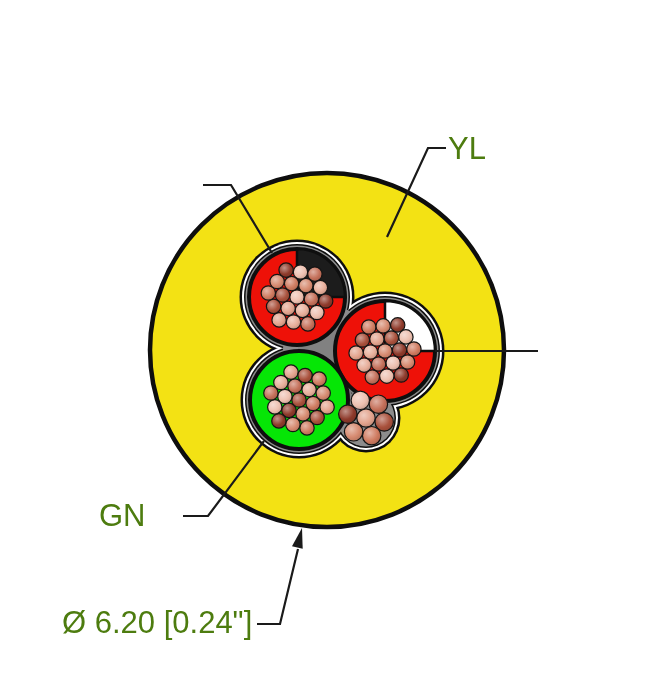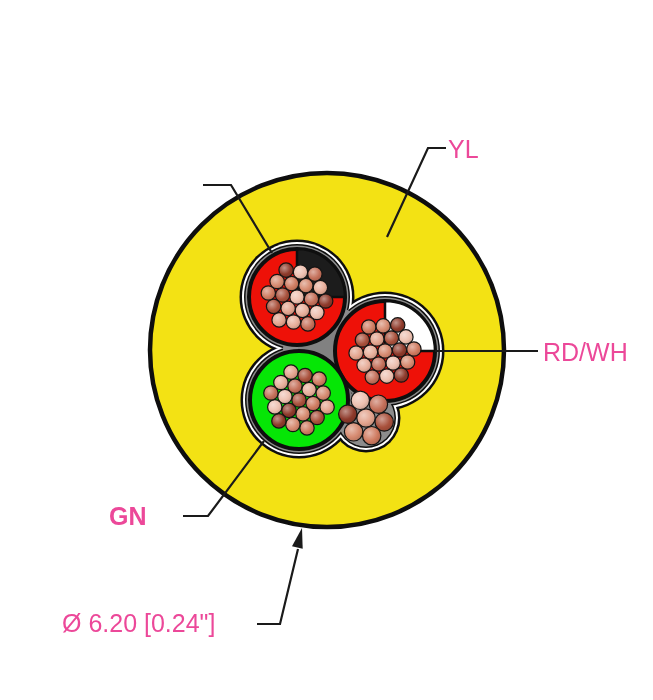--- a/index.html
+++ b/index.html
@@ -12,30 +12,30 @@
     overflow: hidden;
   }
   .diagram-svg {
     position: absolute;
     left: 0; top: 0;
     width: 653px; height: 700px;
     display: block;
   }
   .label {
     position: absolute;
-    color: #ec4899;
-    font-size: 25px;
+    color: #4d7c0f;
+    font-size: 31px;
     line-height: 36px;
     white-space: nowrap;
     letter-spacing: 0px;
   }
   .label-rdbk { left: 92px;  top: 168px; }
   .label-yl   { left: 448px; top: 131px; }
   .label-rdwh { left: 543px; top: 334px; }
-  .label-gn   { left: 109px; top: 498px; font-weight: bold; }
+  .label-gn   { left: 99px; top: 498px; }
   .label-dim  { left: 62px;  top: 605px; }
 </style>
 </head>
 <body>
 
 <div class="stage">
 
   <svg class="diagram-svg" viewBox="0 0 653 700">
     <defs id="strand-grad-defs">
         <radialGradient id="sg0" cx="38%" cy="35%" r="80%">
@@ -200,17 +200,16 @@
       <polyline points="203,185 231,185 272,253"></polyline>
       <polyline points="446,148 428,148 387,237"></polyline>
       <polyline points="435,351 538,351"></polyline>
       <polyline points="183,516 208,516 264,441"></polyline>
       <polyline points="257,624 280,624 298,549"></polyline>
     </g>
     <polygon points="302,528 302.7,548.8 292,546.2" style="fill:var(--c-leader_black)"></polygon>
   </svg>
 
   <div class="label label-yl">YL</div>
-  <div class="label label-rdwh">RD/WH</div>
   <div class="label label-gn">GN</div>
   <div class="label label-dim">Ø 6.20 [0.24"]</div>
 
 </div>
 
 </body></html>

